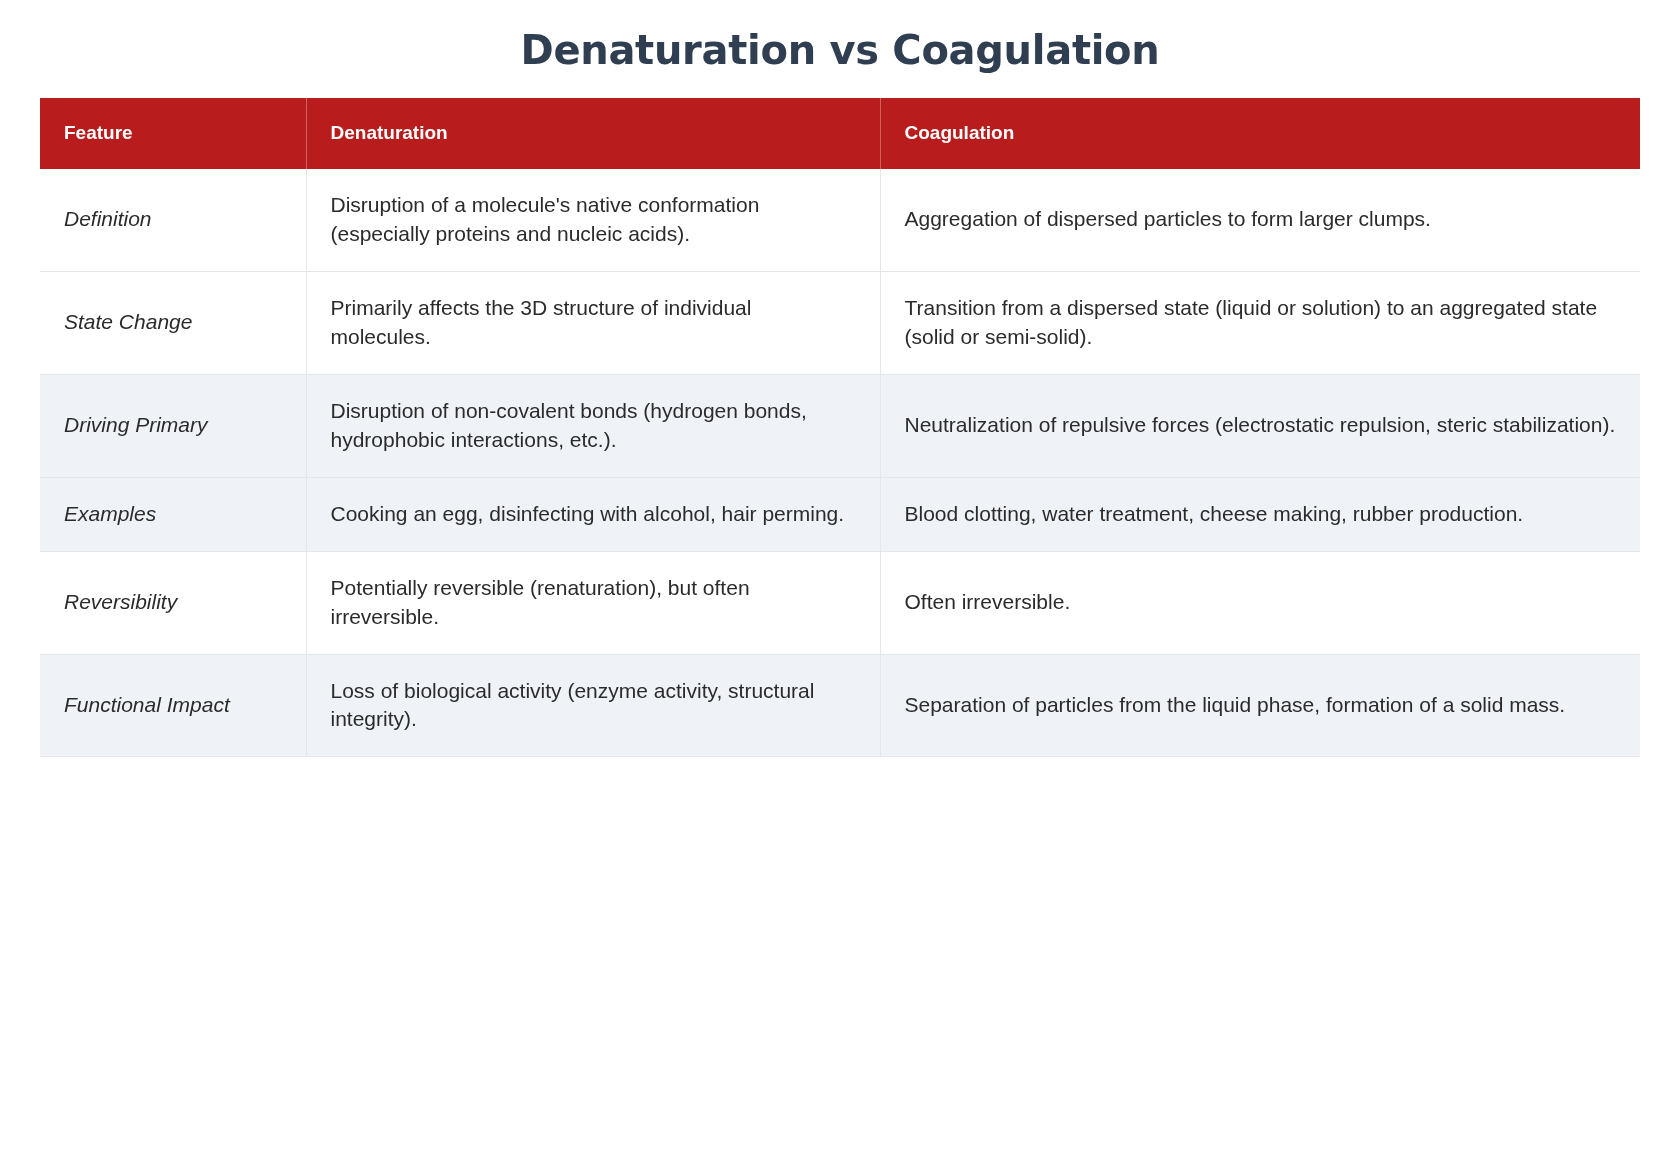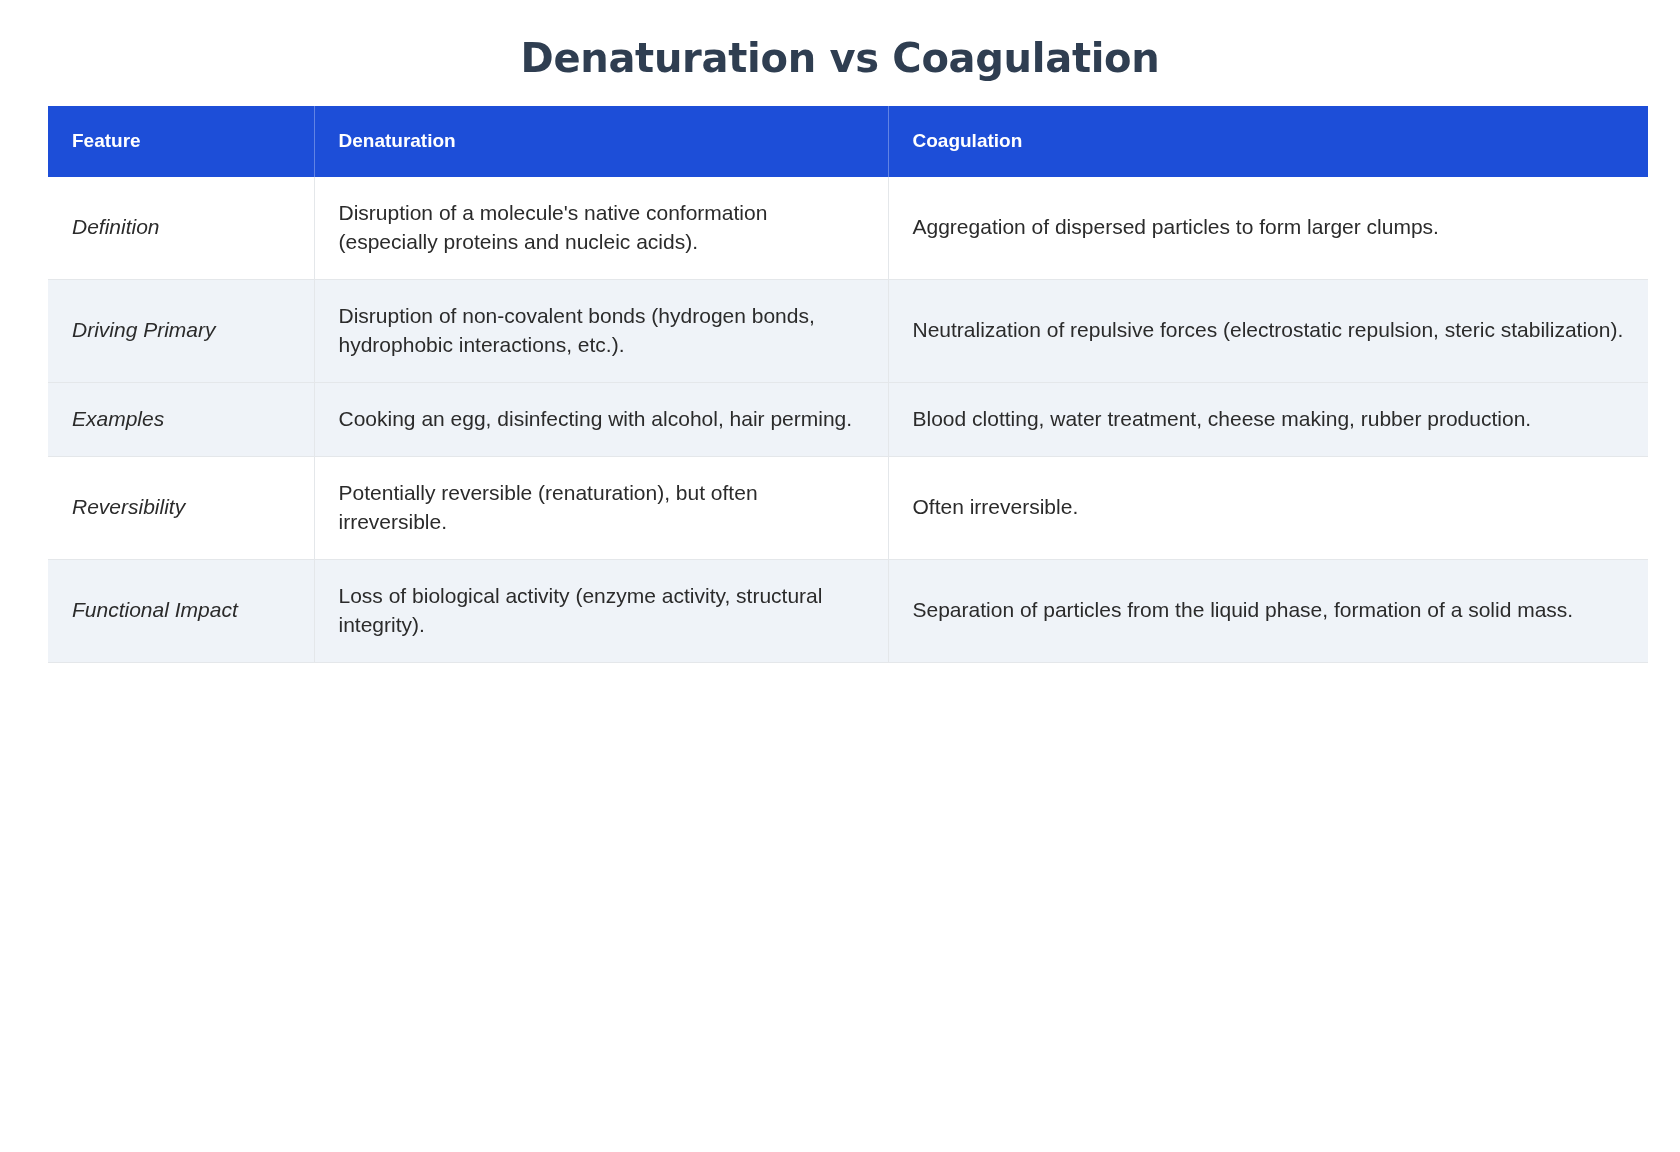--- a/index.html
+++ b/index.html
@@ -9,21 +9,21 @@
     width: 1680px;
     height: 1152px;
     background: #ffffff;
     font-family: "Liberation Sans", sans-serif;
   }
   .page {
     width: 1680px;
     height: 1152px;
     background: #ffffff;
     position: relative;
-    padding: 8px;
+    padding: 0;
   }
   .page-title {
     margin: 0;
     padding: 28px 0 26px 0;
     text-align: center;
     font-family: "DejaVu Sans", sans-serif;
     font-size: 40px;
     font-weight: 700;
     letter-spacing: -0.3px;
     color: #2f3e51;
@@ -38,21 +38,21 @@
     width: 1600px;
     border-collapse: collapse;
     table-layout: fixed;
     background: #ffffff;
   }
   table.cmp col.c-feature   { width: 266px; }
   table.cmp col.c-denat     { width: 574px; }
   table.cmp col.c-coag      { width: 760px; }
 
   table.cmp thead th {
-    background: #1d4ed8;
+    background: #b91c1c;
     color: #ffffff;
     font-size: 19px;
     font-weight: 700;
     text-align: left;
     padding: 24px 24px 24px 24px;
     vertical-align: middle;
     border: none;
     font-family: "Liberation Sans", sans-serif;
     line-height: 1.2;
   }
@@ -101,20 +101,25 @@
           <th class="h-denat">Denaturation</th>
           <th class="h-coag">Coagulation</th>
         </tr>
       </thead>
       <tbody id="tbody">
           <tr class="odd">
             <td class="feature-cell">Definition</td>
             <td>Disruption of a molecule's native conformation (especially proteins and nucleic acids).</td>
             <td class="last-col">Aggregation of dispersed particles to form larger clumps.</td>
           </tr>
+          <tr class="odd">
+            <td class="feature-cell">State Change</td>
+            <td>Primarily affects the 3D structure of individual molecules.</td>
+            <td class="last-col">Transition from a dispersed state (liquid or solution) to an aggregated state (solid or semi-solid).</td>
+          </tr>
           <tr class="even">
             <td class="feature-cell">Driving Primary</td>
             <td>Disruption of non-covalent bonds (hydrogen bonds, hydrophobic interactions, etc.).</td>
             <td class="last-col">Neutralization of repulsive forces (electrostatic repulsion, steric stabilization).</td>
           </tr>
           <tr class="even">
             <td class="feature-cell">Examples</td>
             <td>Cooking an egg, disinfecting with alcohol, hair perming.</td>
             <td class="last-col">Blood clotting, water treatment, cheese making, rubber production.</td>
           </tr>

